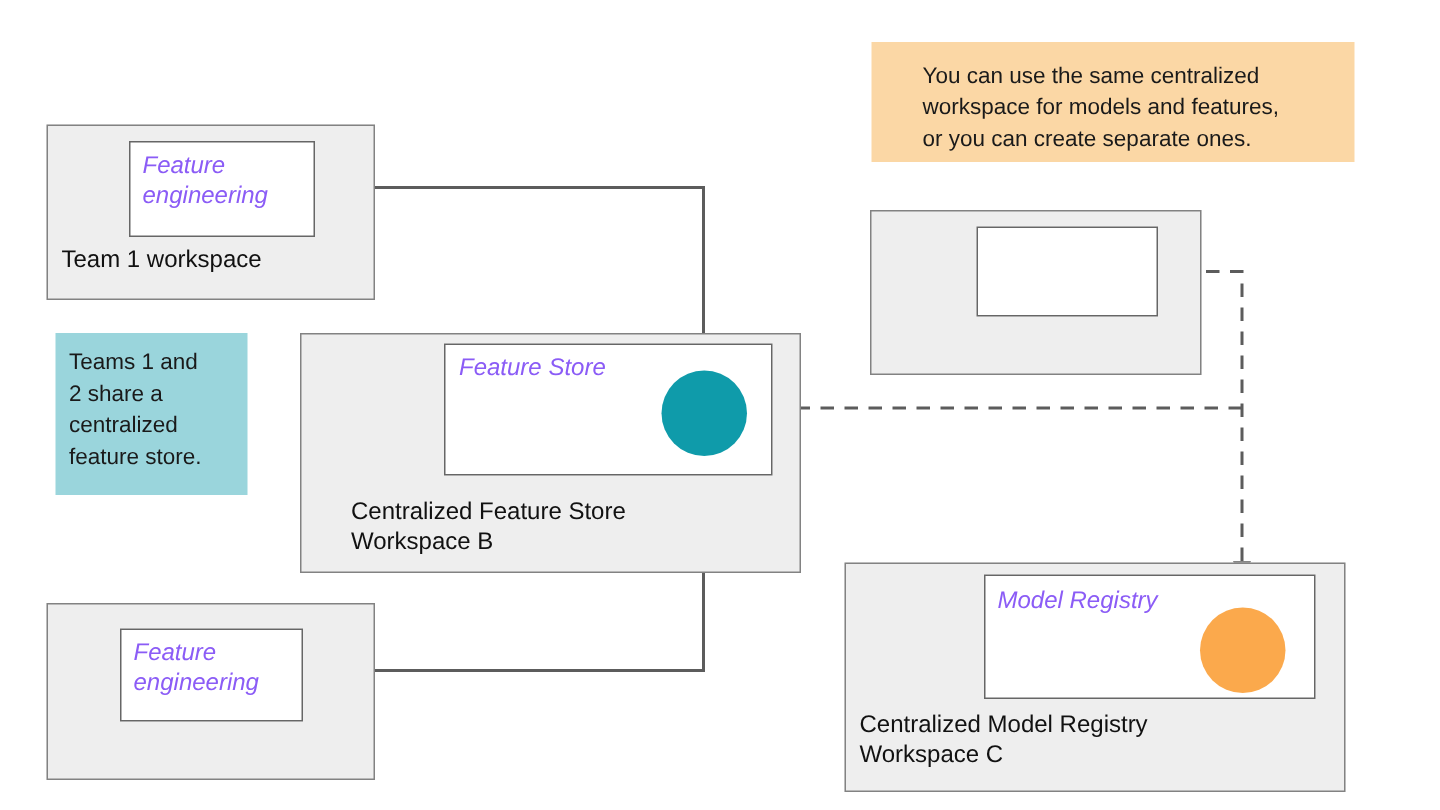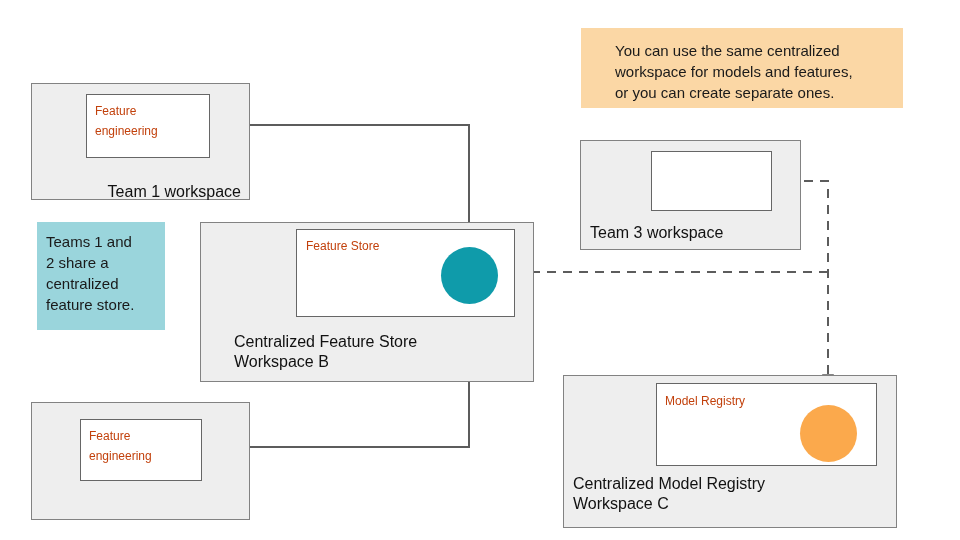--- a/index.html
+++ b/index.html
@@ -24,24 +24,25 @@
   .workspace {
     background: #eeeeee;
     border: 1px solid #828282;
   }
   
   .nodebox {
     background: #ffffff;
     border: 1px solid #666666;
   }
   .node-label {
-    color: #c2410c;
-    font-size: 12px;
+    color: #8b5cf6;
+    font-size: 16px;
     line-height: 20px;
     white-space: pre-line;
+    font-style: italic;
   }
   .ws-label {
     color: #111111;
     font-size: 16px;
     line-height: 20px;
     white-space: pre-line;
   }
   
   .note {
     border: none;
@@ -88,21 +89,21 @@
 
     <path d="M 772 181 L 828 181 L 828 385" fill="none" stroke="#5c5c5c" stroke-width="2" stroke-dasharray="9 7" marker-end="url(#arrow-dashed)"></path>
 
     <path d="M 828 272 L 505 272" fill="none" stroke="#5c5c5c" stroke-width="2" stroke-dasharray="9 7" marker-end="url(#arrow-dashed)"></path>
   </svg>
 
   <div class="abs workspace" style="left:31px; top:83px; width:219px; height:117px;"></div>
   <div class="abs nodebox" style="left:86px; top:94px; width:124px; height:64px;"></div>
   <div class="abs node-label" style="left:95px; top:101px; width:112px;">Feature
 engineering</div>
-  <div class="abs ws-label" style="left:41px; top:182px; width:200px;text-align:right;">Team 1 workspace</div>
+  <div class="abs ws-label" style="left:41px; top:164px; width:200px;">Team 1 workspace</div>
 
   <div class="abs note note-teal" style="left:37px; top:222px; width:128px; height:108px;"></div>
   <div class="abs note-text" style="left:46px; top:231px; width:118px;">Teams 1 and
 2 share a
 centralized
 feature store.</div>
 
   <div class="abs workspace" style="left:31px; top:402px; width:219px; height:118px;"></div>
   <div class="abs nodebox" style="left:80px; top:419px; width:122px; height:62px;"></div>
   <div class="abs node-label" style="left:89px; top:426px; width:112px;">Feature
@@ -115,21 +116,20 @@
   <div class="abs ws-label" style="left:210px; top:332px; width:310px;margin-left:24px;">Centralized Feature Store
 Workspace B</div>
 
   <div class="abs note note-orange" style="left:581px; top:28px; width:322px; height:80px;"></div>
   <div class="abs note-text" style="left:615px; top:40px; width:305px;">You can use the same centralized
 workspace for models and features,
 or you can create separate ones.</div>
 
   <div class="abs workspace" style="left:580px; top:140px; width:221px; height:110px;"></div>
   <div class="abs nodebox" style="left:651px; top:151px; width:121px; height:60px;"></div>
-  <div class="abs ws-label" style="left:590px; top:223px; width:200px;">Team 3 workspace</div>
 
   <div class="abs workspace" style="left:563px; top:375px; width:334px; height:153px;"></div>
   <div class="abs nodebox" style="left:656px; top:383px; width:221px; height:83px;"></div>
   <div class="abs node-label" style="left:665px; top:391px; width:190px;">Model Registry</div>
   <div class="abs circle" style="left:800px; top:405px; width:57px; height:57px; background:#fba94c;"></div>
   <div class="abs ws-label" style="left:573px; top:474px; width:320px;">Centralized Model Registry
 Workspace C</div>
 
 </div>
 

